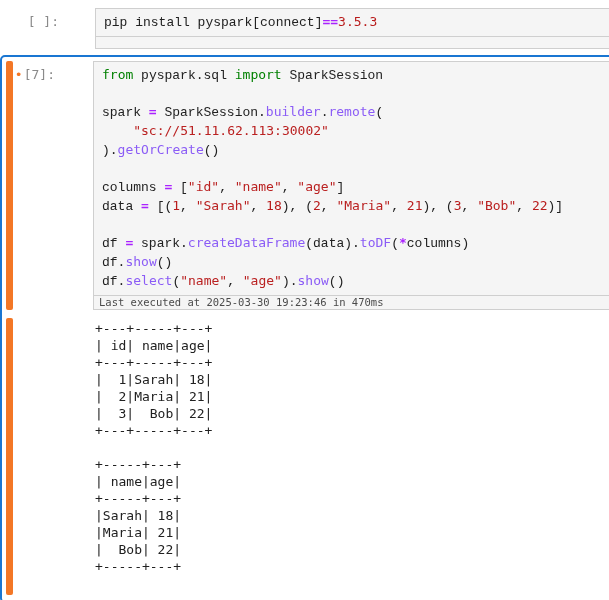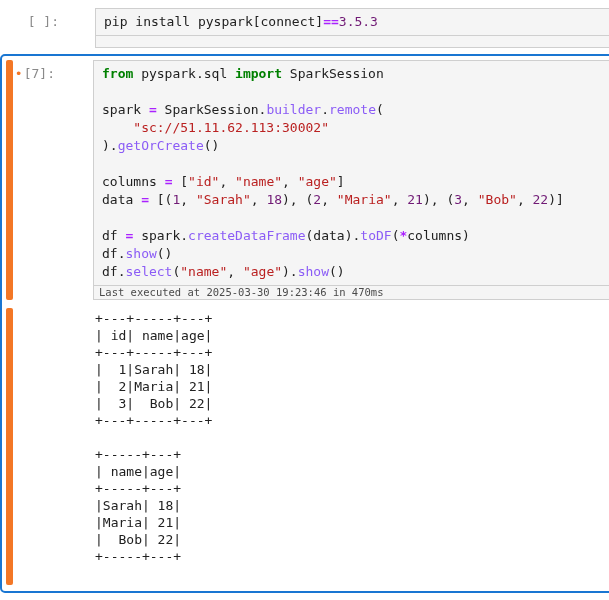--- a/index.html
+++ b/index.html
@@ -23,25 +23,25 @@
     white-space:pre; overflow:hidden;
   }
   .cm-line { min-height:18px; white-space:pre; }
   .exec-bar {
     background:#f5f5f5; border:1px solid #cfcfcf; border-top:none;
     height:14px; font-size:10.5px; line-height:13px; color:#4a4a4a;
     padding:0 0 0 5px; white-space:nowrap; overflow:hidden;
   }
   .exec-bar.empty { height:12px; }
   
-  .tk-plain { color:#212121; }
-  .tk-kw    { color:#008000; font-weight:bold; }
+  .tk-plain { color:#212121;font-family:Liberation Mono, monospace; }
+  .tk-kw    { color:#008000; font-weight:normal; }
   .tk-op    { color:#aa22ff; font-weight:bold; }
   .tk-str   { color:#ba2121; }
-  .tk-num   { color:#701a75; }
+  .tk-num   { color:#b91c1c; }
   .tk-fn    { color:#8b5cf6; }
   
   #cell-1 { margin-top:8px; }
   
   #cell-2 {
     margin-top:6px; margin-right:-14px;
     border:2px solid #1976d2; border-radius:5px;
     padding:4px 0 6px 4px; background:#ffffff;
   }
   .collapser {

